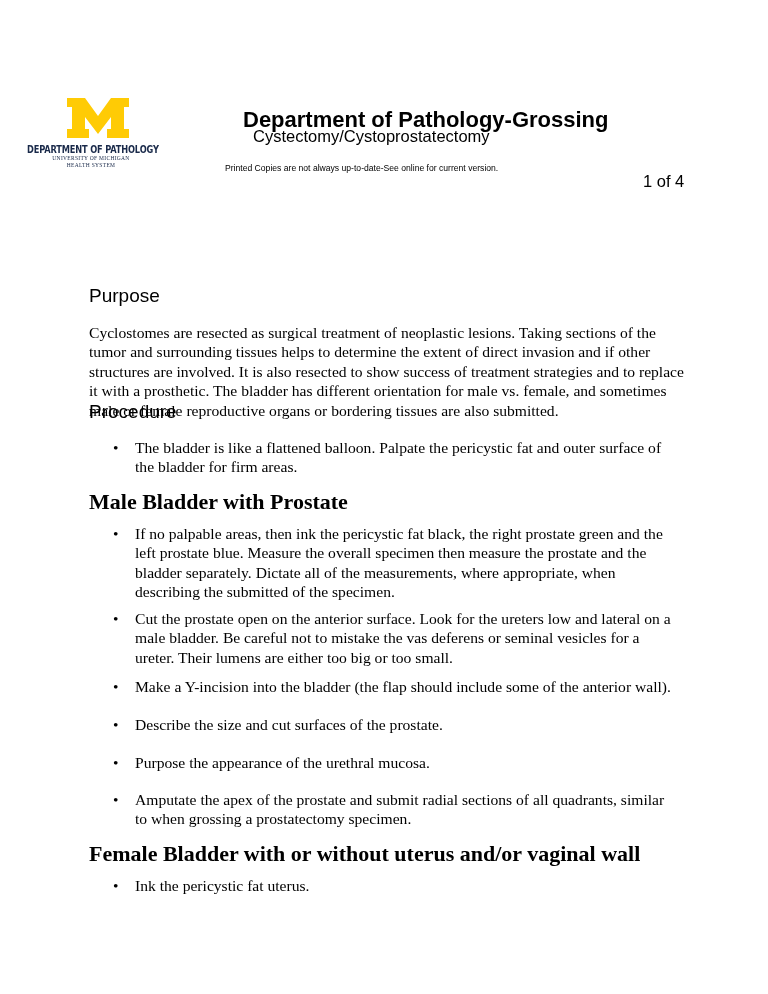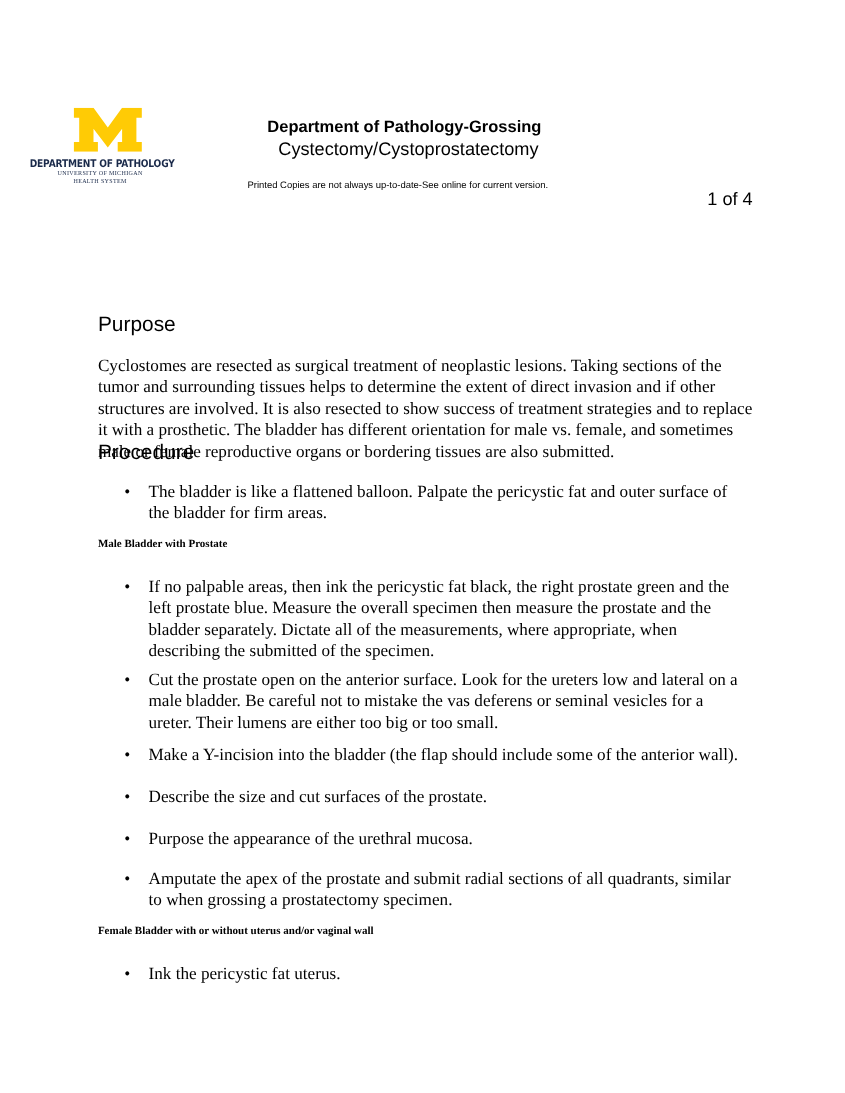--- a/index.html
+++ b/index.html
@@ -1,27 +1,27 @@
 <!DOCTYPE html>
 <html><head>
 <meta charset="utf-8">
 <style>
   html, body { margin:0; padding:0; background:#ffffff; }
   body { width:768px; height:994px; position:relative; overflow:hidden; color:#000; }
   .logo { position:absolute; left:27px; top:98px; width:142px; }
   .logo-m { display:block; margin-left:40px; width:62px; height:40px; }
   .logo-dept { font-family:"DejaVu Sans", sans-serif; font-weight:bold; font-size:9.6px; color:#1a2a4a; letter-spacing:-0.2px; white-space:nowrap; margin-top:6px; transform:scaleX(0.86); transform-origin:left; }
   .logo-univ { font-family:"Liberation Serif", serif; font-size:5.5px; color:#1a2a4a; text-align:center; margin-left:-14px; line-height:7px; letter-spacing:0.3px; }
-  .hdr-title { position:absolute; left:243px; top:107px; font-family:"Liberation Sans", sans-serif; font-weight:bold; font-size:15px; }
+  .hdr-title { position:absolute; left:243px; top:107px; font-family:"Liberation Sans", sans-serif; font-weight:bold; font-size:22px; }
   .hdr-sub { position:absolute; left:253px; top:127px; font-family:"Liberation Sans", sans-serif; font-size:16.5px; }
   .hdr-note { position:absolute; left:225px; top:163px; font-family:"Liberation Sans", sans-serif; font-size:8.6px; }
   .page-num { position:absolute; left:643px; top:172px; font-family:"Liberation Sans", sans-serif; font-size:16.5px; }
   .h1 { position:absolute; left:89px; font-family:"Liberation Sans", sans-serif; font-weight:normal; font-size:19px; }
   .para { position:absolute; left:89px; width:600px; font-family:"Liberation Serif", serif; font-size:15.6px; line-height:19.4px; }
-  .h3 { position:absolute; left:89px; font-family:"Liberation Serif", serif; font-weight:bold; font-size:10px; }
+  .h3 { position:absolute; left:89px; font-family:"Liberation Serif", serif; font-weight:bold; font-size:22px; }
   .bullet { position:absolute; left:113px; width:560px; font-family:"Liberation Serif", serif; font-size:15.6px; line-height:19.4px; }
   .bullet .dot { position:absolute; left:0; top:0; }
   .bullet .txt { display:block; margin-left:22px; }
 </style>
 </head>
 <body>
 
 <div class="logo">
   <svg class="logo-m" viewBox="0 0 62 40">
     <path d="M0 0 H18 L31 18 L44 0 H62 V9 H57 V31 H62 V40 H40 V31 H44 V19 L31 36 L18 19 V31 H22 V40 H0 V31 H5 V9 H0 Z" fill="#FFCB05"></path>

